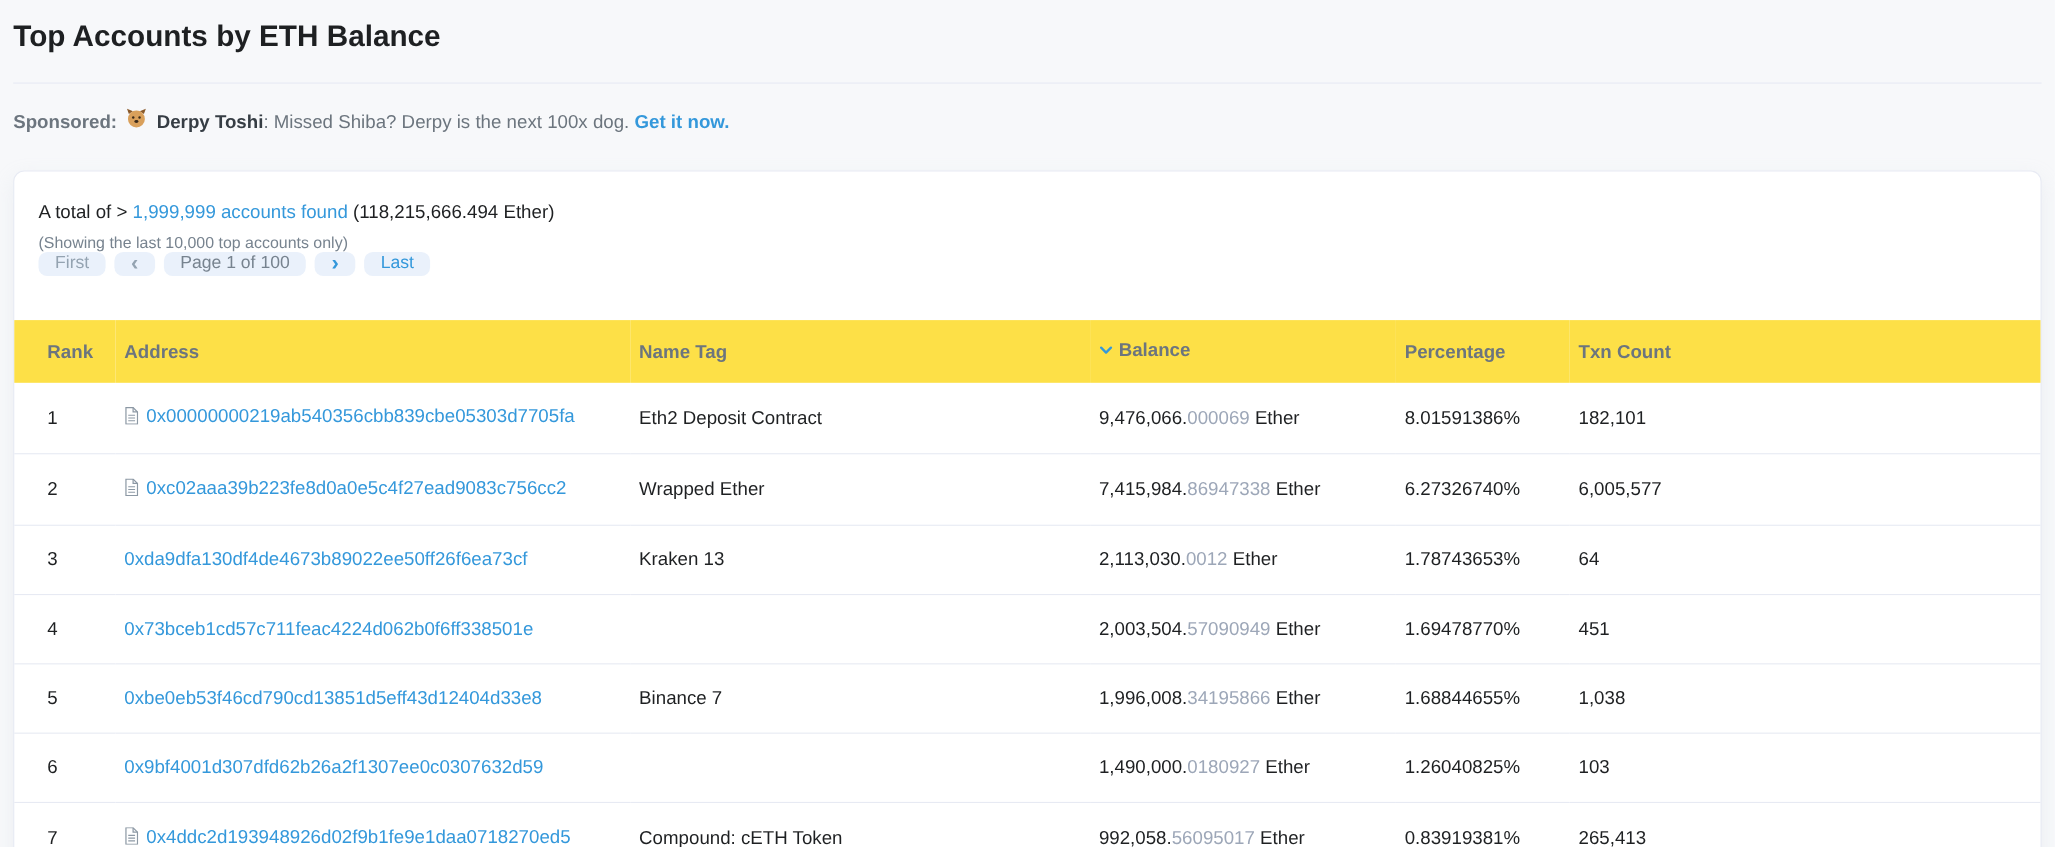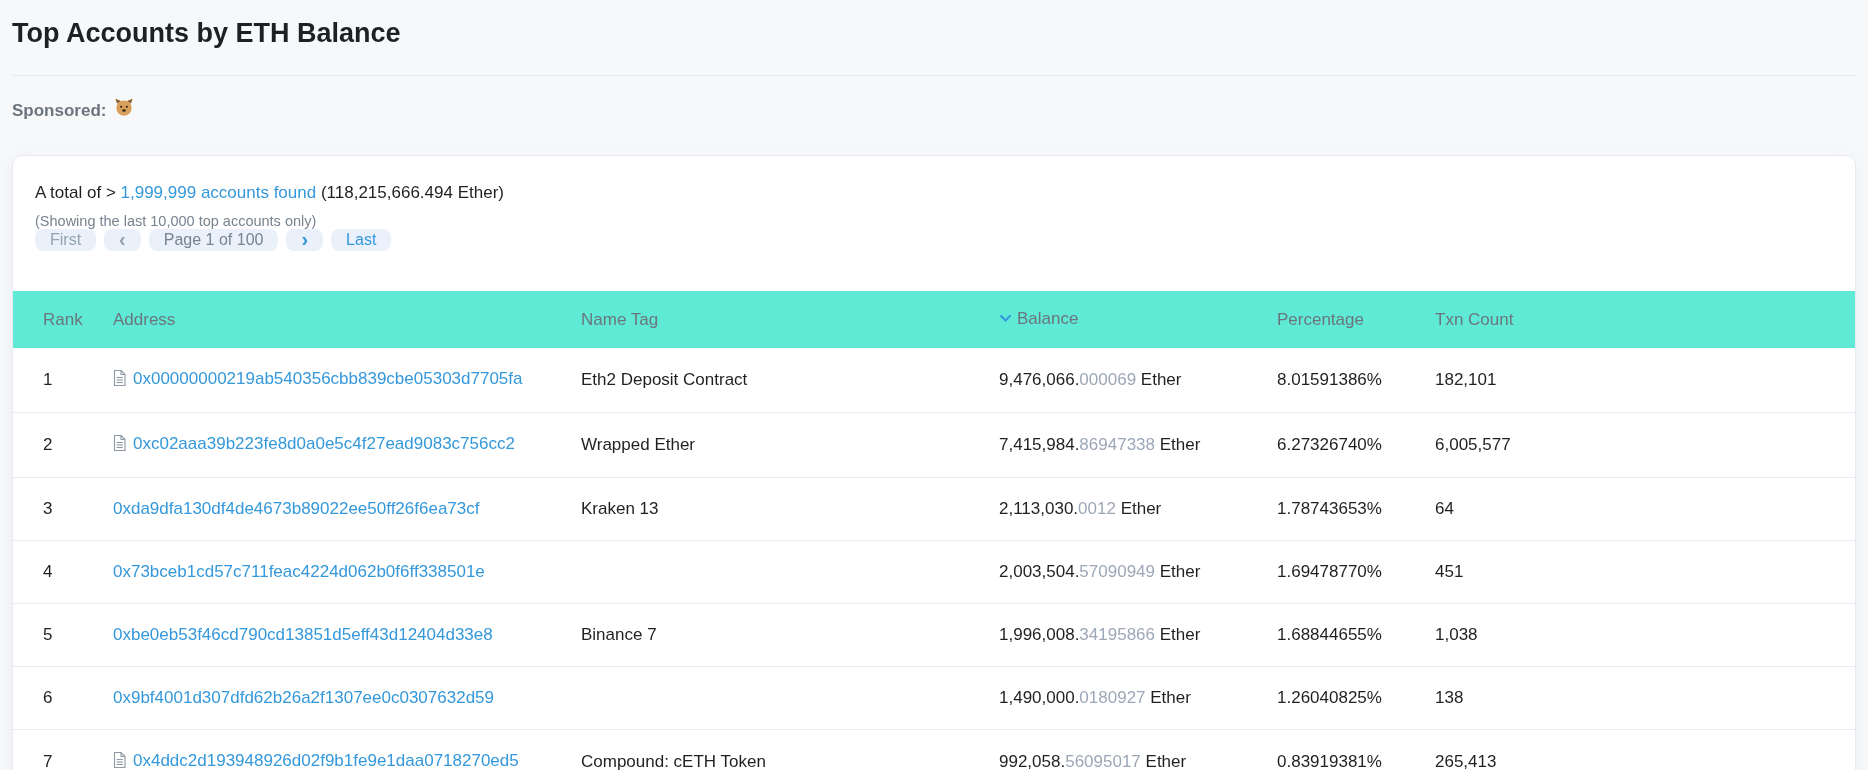--- a/index.html
+++ b/index.html
@@ -88,23 +88,23 @@
     font-size: 17px;
   }
   col.c-rank { width: 92px; }
   col.c-address { width: 468px; }
   col.c-tag { width: 418px; }
   col.c-balance { width: 278px; }
   col.c-pct { width: 158px; }
   col.c-txn { width: auto; }
 
   thead th {
-    background: #5eead4;
+    background: #fde047;
     text-align: left;
-    font-weight: 400;
+    font-weight: 700;
     color: #6c757e;
     padding: 18px 8px;
     white-space: nowrap;
   }
   thead th.first { padding-left: 30px; }
   th.sortable { cursor: pointer; }
   .sort-caret { display: inline-block; vertical-align: -1px; margin-right: 5px; }
 
   tbody td {
     padding: 21px 8px;
@@ -131,20 +131,24 @@
     <span class="spon-label">Sponsored:</span>
     <span class="emoji">
       <svg width="22" height="22" viewBox="0 0 20 20">
         <path d="M3.8 7 L2.2 2.6 L7.2 4.6 Z" fill="#8a5a2b"></path>
         <path d="M16.2 7 L17.8 2.6 L12.8 4.6 Z" fill="#8a5a2b"></path>
         <circle cx="10" cy="11" r="7" fill="#d9a05b"></circle>
         <circle cx="7.4" cy="9.8" r="1" fill="#3b2a1a"></circle>
         <circle cx="12.6" cy="9.8" r="1" fill="#3b2a1a"></circle>
         <ellipse cx="10" cy="13.2" rx="1.7" ry="1.2" fill="#3b2a1a"></ellipse>
       </svg>
+    </span>
+    <span>
+      <span class="advertiser">Derpy Toshi</span><span class="spon-text">: Missed Shiba? Derpy is the next 100x dog.</span>
+      <a class="cta">Get it now.</a>
     </span>
   </div>
 
   <div class="card">
     <div class="card-header">
       <div>
         <div class="summary-line1">
           <span>A total of &gt; </span><a>1,999,999 accounts found</a><span> (118,215,666.494 Ether)</span>
         </div>
         <div class="summary-note">(Showing the last 10,000 top accounts only)</div>
@@ -240,21 +244,21 @@
     <td><span class="balance-int">1,996,008.</span><span class="balance-dec">34195866</span><span class="balance-unit">&nbsp;Ether</span></td>
     <td>1.68844655%</td>
     <td>1,038</td>
   </tr>
           <tr>
     <td class="first">6</td>
     <td><a class="addr">0x9bf4001d307dfd62b26a2f1307ee0c0307632d59</a></td>
     <td></td>
     <td><span class="balance-int">1,490,000.</span><span class="balance-dec">0180927</span><span class="balance-unit">&nbsp;Ether</span></td>
     <td>1.26040825%</td>
-    <td>138</td>
+    <td>103</td>
   </tr>
           <tr>
     <td class="first">7</td>
     <td><span class="file-icon"><svg width="13" height="16" viewBox="0 0 13 16">
                   <path d="M1.5 0.5 H8 L12 4.5 V15.5 H1.5 Z" fill="none" stroke="#8c98a4" stroke-width="1.1"></path>
                   <path d="M8 0.5 V4.5 H12" fill="none" stroke="#8c98a4" stroke-width="1.1"></path>
                   <line x1="3.6" y1="7.5" x2="9.8" y2="7.5" stroke="#8c98a4" stroke-width="1.1"></line>
                   <line x1="3.6" y1="10" x2="9.8" y2="10" stroke="#8c98a4" stroke-width="1.1"></line>
                   <line x1="3.6" y1="12.5" x2="9.8" y2="12.5" stroke="#8c98a4" stroke-width="1.1"></line>
                 </svg></span><a class="addr">0x4ddc2d193948926d02f9b1fe9e1daa0718270ed5</a></td>

